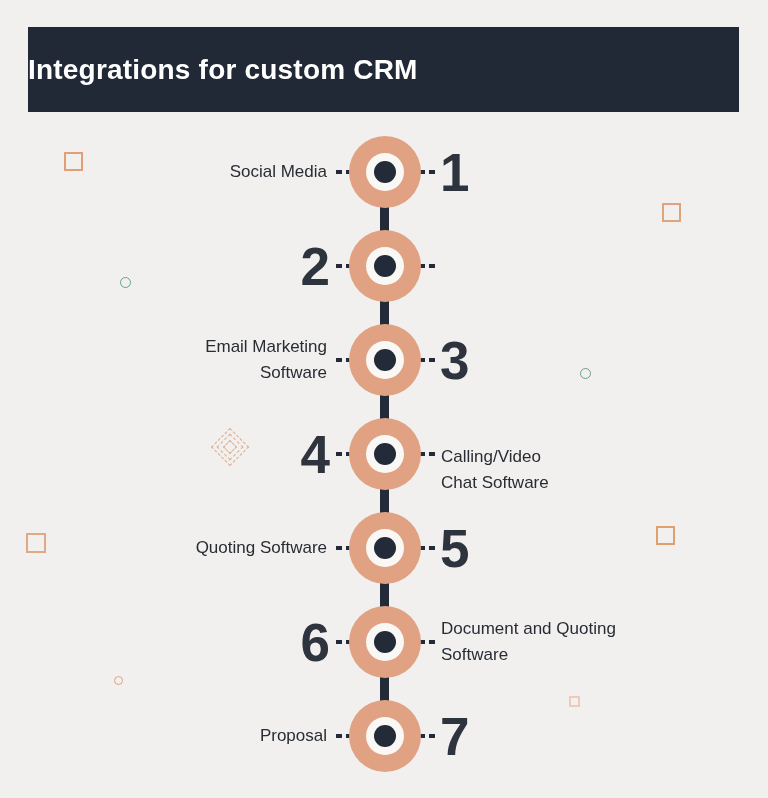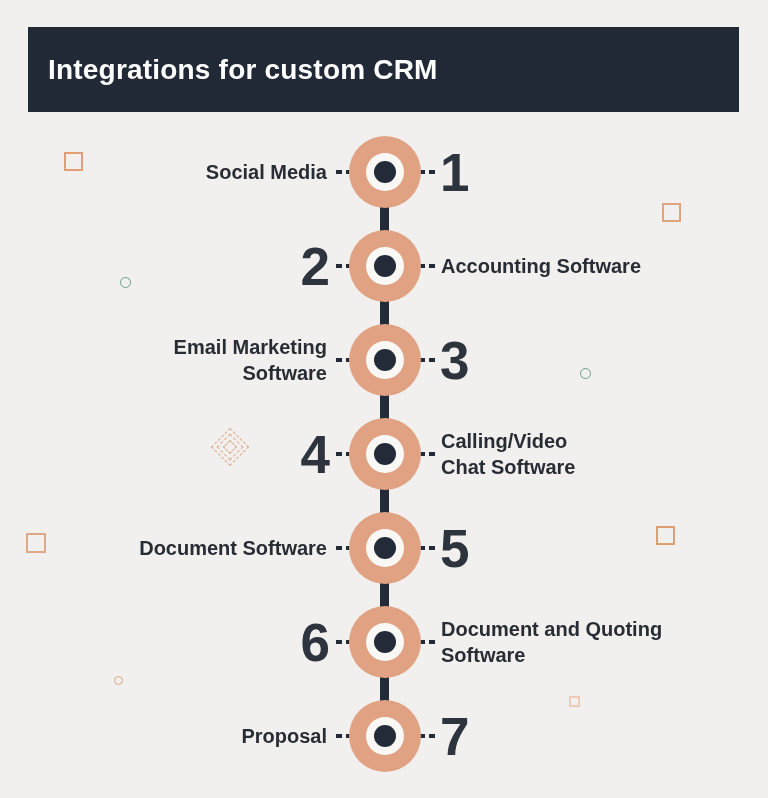--- a/index.html
+++ b/index.html
@@ -14,21 +14,21 @@
   .header {
     position: absolute;
     left: 28px; top: 27px;
     width: 711px; height: 85px;
     background: var(--header-bg, #212936);
     display: flex; align-items: center;
   }
   .title {
     color: var(--header-text, #ffffff);
     font-size: 28px; font-weight: bold;
-    padding-left: 20px; letter-spacing: 0.2px;
+    padding-left: 0; letter-spacing: 0.2px;
   }
   .timeline-line {
     position: absolute;
     left: 380px; top: 172px;
     width: 9px; height: 564px;
     background: var(--navy, #232b38);
     z-index: 1;
   }
   .node {
     position: absolute; left: 349px;
@@ -48,21 +48,21 @@
   }
   .dash {
     position: absolute; width: 16px; height: 4px; z-index: 1;
     background: repeating-linear-gradient(90deg, var(--navy, #232b38) 0 6px, transparent 6px 10px);
   }
   .dash-left  { left: 336px; }
   .dash-right { left: 419px; }
   .lbl {
     position: absolute; height: 72px; z-index: 1;
     display: flex; align-items: center;
-    font-weight: bold; font-size: 20px; line-height: 26px;
+    font-weight: normal; font-size: 17px; line-height: 26px;
     color: var(--label-text, #282d35);
   }
   .lbl span { white-space: pre-line; }
   .lbl-left  { right: 441px; justify-content: flex-end; text-align: right; }
   .lbl-right { left: 441px; justify-content: flex-start; text-align: left; }
   .num {
     position: absolute; height: 72px; z-index: 1;
     display: flex; align-items: center;
     font-weight: bold; font-size: 53px;
     color: var(--number-text, #2e343e);
@@ -121,23 +121,20 @@
   <div class="node" style="top:230px">
     <div class="node-inner">
       <div class="node-dot"></div>
     </div>
   </div>
   <div class="dash dash-left" style="top:264px"></div>
   <div class="dash dash-right" style="top:264px"></div>
   <div class="num num-left" style="top:230px">
       <span>2</span>
     </div>
-  <div class="lbl lbl-right" style="top:230px">
-      <span>Accounting Software</span>
-    </div>
 
   <div class="node" style="top:324px">
     <div class="node-inner">
       <div class="node-dot"></div>
     </div>
   </div>
   <div class="dash dash-left" style="top:358px"></div>
   <div class="dash dash-right" style="top:358px"></div>
   <div class="lbl lbl-left" style="top:324px">
       <span>Email Marketing
@@ -150,34 +147,34 @@
   <div class="node" style="top:418px">
     <div class="node-inner">
       <div class="node-dot"></div>
     </div>
   </div>
   <div class="dash dash-left" style="top:452px"></div>
   <div class="dash dash-right" style="top:452px"></div>
   <div class="num num-left" style="top:418px">
       <span>4</span>
     </div>
-  <div class="lbl lbl-right" style="top:418px">
+  <div class="lbl lbl-right" style="top:434px">
       <span>Calling/Video
 Chat Software</span>
     </div>
 
   <div class="node" style="top:512px">
     <div class="node-inner">
       <div class="node-dot"></div>
     </div>
   </div>
   <div class="dash dash-left" style="top:546px"></div>
   <div class="dash dash-right" style="top:546px"></div>
   <div class="lbl lbl-left" style="top:512px">
-      <span>Document Software</span>
+      <span>Quoting Software</span>
     </div>
   <div class="num num-right" style="top:512px">
       <span>5</span>
     </div>
 
   <div class="node" style="top:606px">
     <div class="node-inner">
       <div class="node-dot"></div>
     </div>
   </div>

